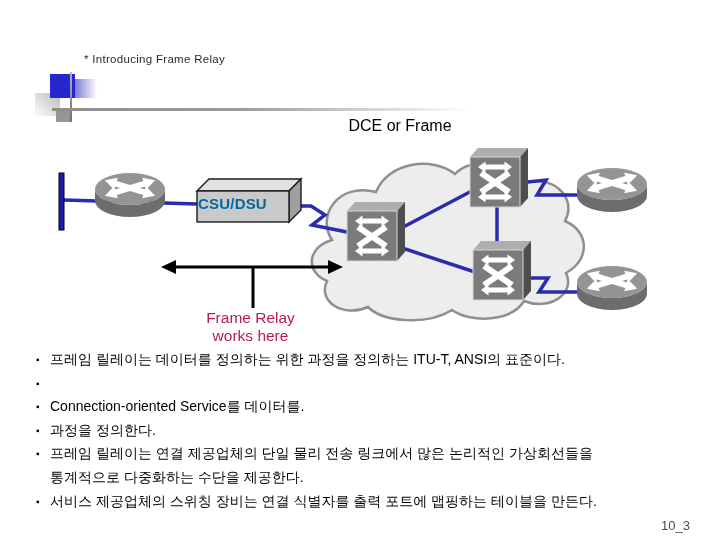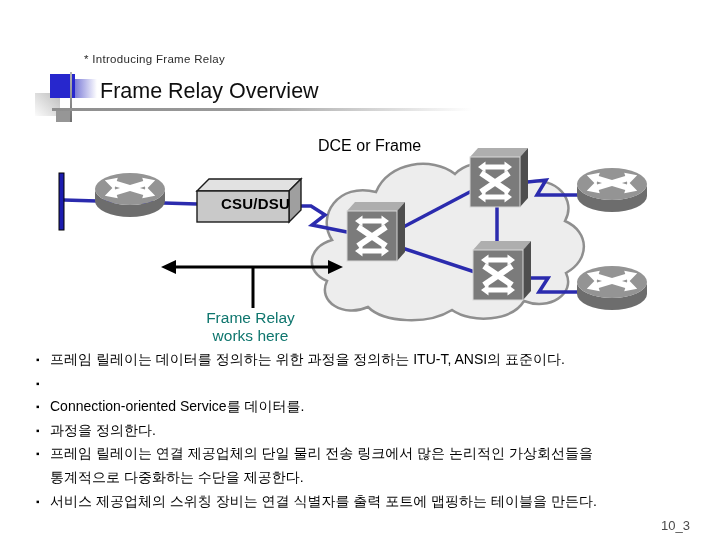--- a/index.html
+++ b/index.html
@@ -15,26 +15,26 @@
                    background:linear-gradient(225deg,#bdbdbd,#fbfbfb); }
   .logo-sq-lblue { position:absolute; left:75px; top:35px; width:22px; height:19px;
                    background:linear-gradient(to right,#7d7dd8,#ffffff); }
   .logo-sq-blue  { position:absolute; left:50px; top:30px; width:25px; height:24px; background:#2727cd; }
   .logo-vline    { position:absolute; left:70px; top:28px; width:2px; height:50px;
                    background:linear-gradient(#b5b5b5,#6f6f6f); }
   .logo-sq-dark  { position:absolute; left:56px; top:67px; width:14px; height:11px; background:#969696; }
 
   
   .diagram-svg { position:absolute; left:0; top:0; }
-  .dce-label   { position:absolute; left:318px; top:93px; width:164px; 
+  .dce-label   { position:absolute; left:318px; top:73px; width:164px; text-align:center;
                  font-size:16px; line-height:18.5px; color:#000; }
-  .csu-label   { position:absolute; left:198px; top:151px; width:92px; text-align:right;
-                 font-size:15px; font-weight:bold; color:#000000; letter-spacing:.2px; }
+  .csu-label   { position:absolute; left:198px; top:151px; width:92px; text-align:left;
+                 font-size:15px; font-weight:bold; color:#0369a1; letter-spacing:.2px; }
   .works-label { position:absolute; left:173px; top:265px; width:155px; text-align:center;
-                 font-size:15.5px; line-height:17.5px; color:#0f766e; }
+                 font-size:15.5px; line-height:17.5px; color:#be185d; }
 
   
   .bullets { position:absolute; left:36px; top:304px; width:670px;
              font-size:14px; line-height:23.6px; color:#000; }
   .bullet  { display:flex; }
   .bullet .marker { flex:none; width:14px; font-size:10px; }
   .bullet .line   { white-space:nowrap; }
 
   .page-num    { position:absolute; right:30px; top:474px; font-size:13px; color:#4a4a4a; }
   .footer-line { position:absolute; left:14px; right:14px; top:517px; height:1px; background:#dadada; }
@@ -42,21 +42,20 @@
 </head>
 <body>
 
 <div class="slide">
 
   <div class="eyebrow">* Introducing Frame Relay</div>
   <div class="logo-sq-gray"></div>
   <div class="logo-sq-lblue"></div>
   <div class="logo-sq-blue"></div>
   <div class="logo-vline"></div>
-  <div class="title">Frame Relay Overview</div>
   <div class="hline"></div>
   <div class="logo-sq-dark"></div>
 
   <svg class="diagram-svg" width="720" height="540" viewBox="0 0 720 540">
     <defs>
       <g id="dblarrow">
         <path d="M-17,0 L-9.5,-5.5 L-9.5,-2.5 L9.5,-2.5 L9.5,-5.5 L17,0 L9.5,5.5 L9.5,2.5 L-9.5,2.5 L-9.5,5.5 Z" fill="#ffffff"></path>
       </g>
       <g id="fr-switch">
         <polygon points="0,0 50,0 58,-9 8,-9" fill="#aeaeae"></polygon>

